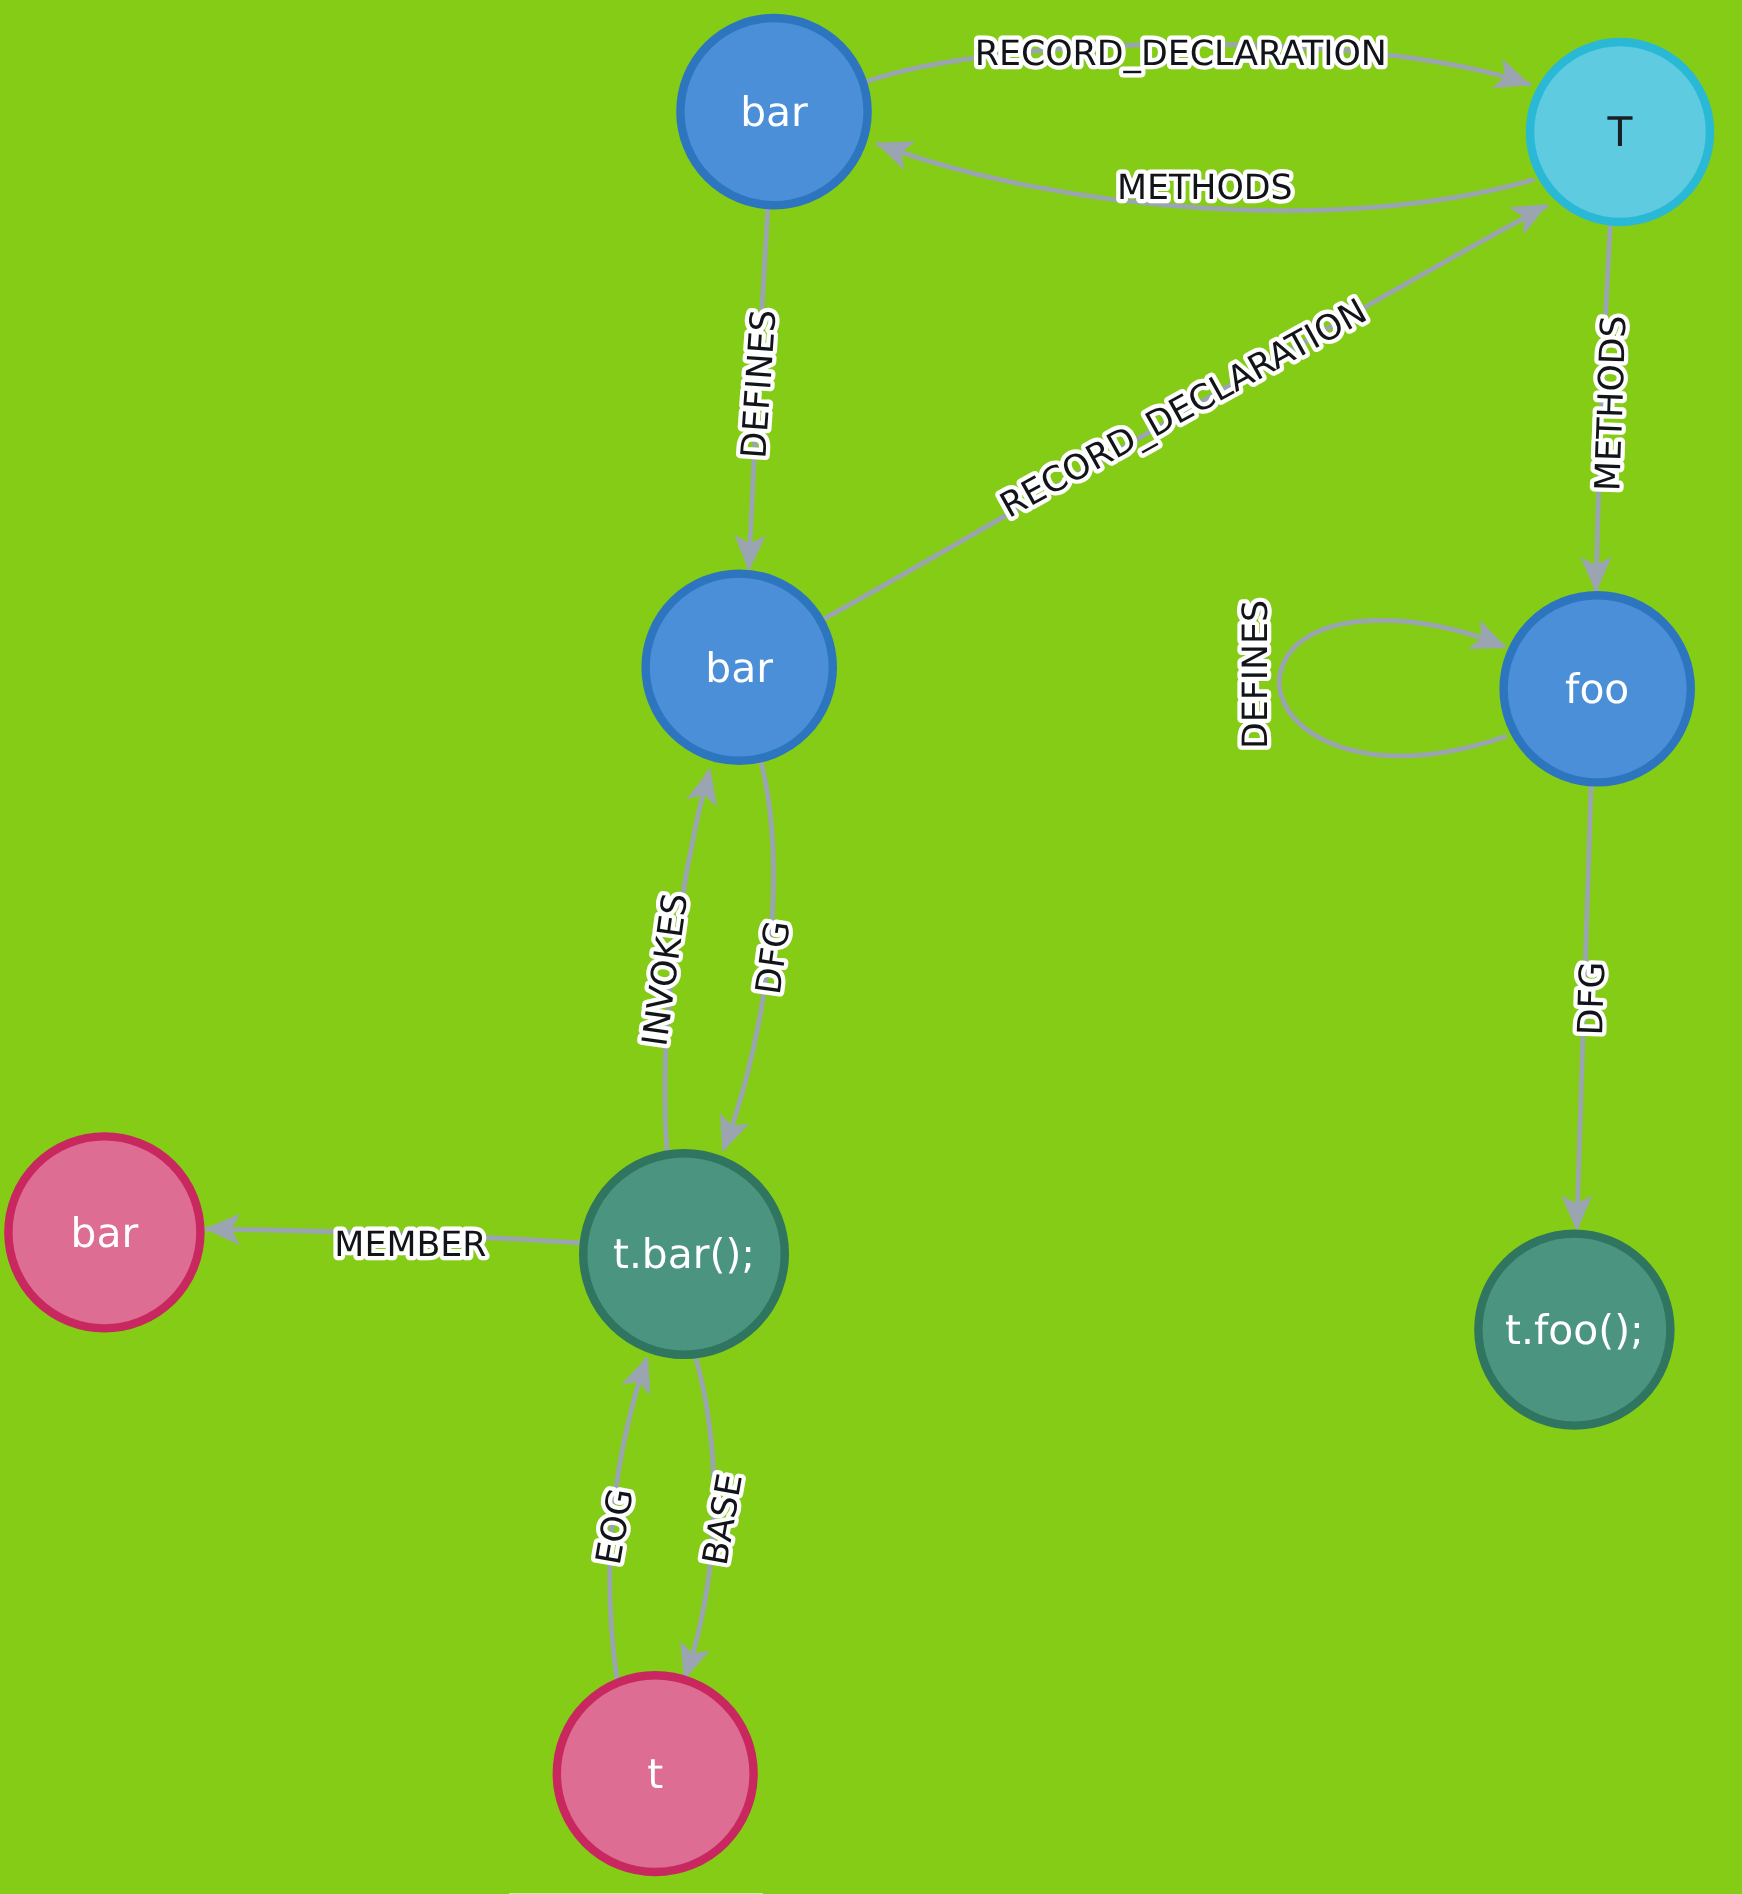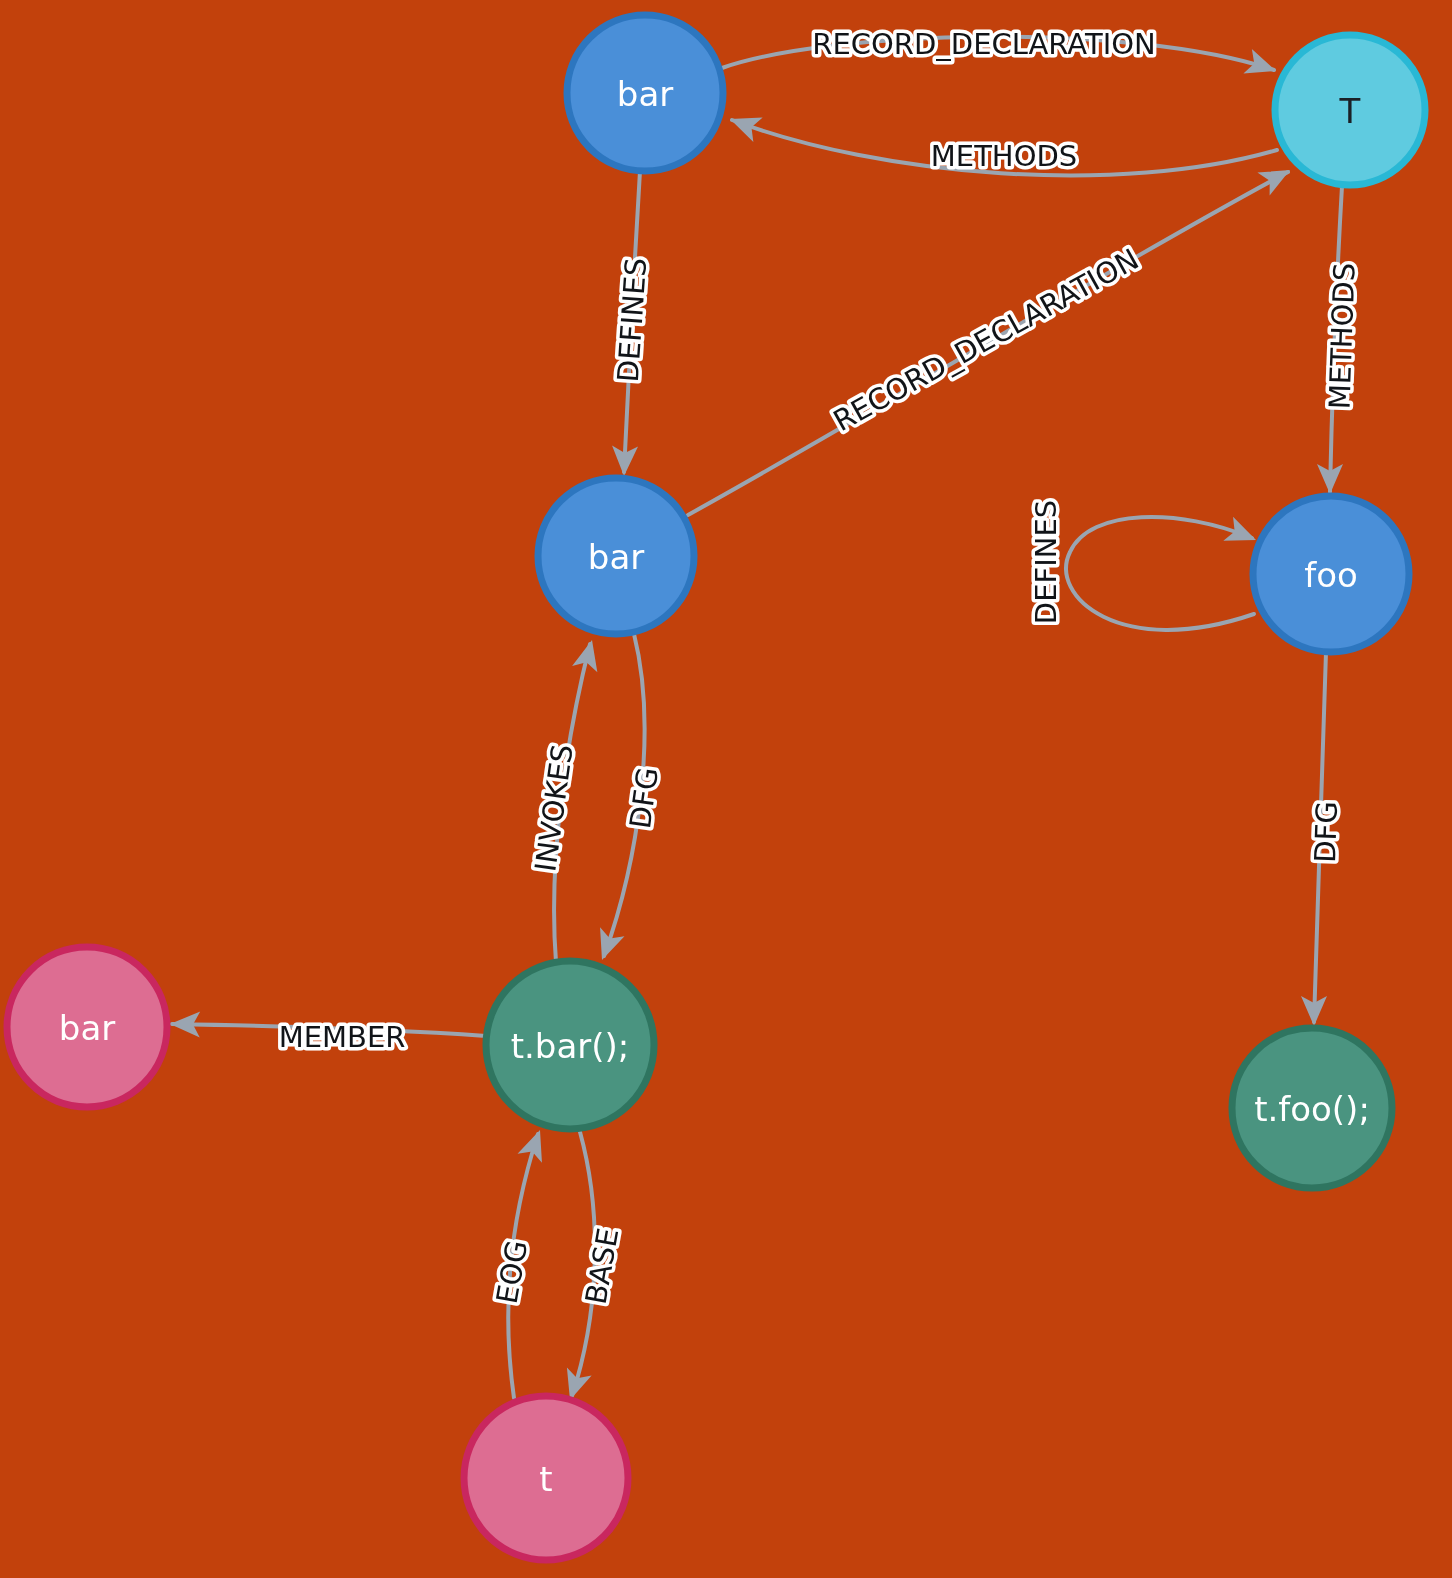--- a/index.html
+++ b/index.html
@@ -10,21 +10,21 @@
   body {
     width: 1452px;
     height: 1578px;
     font-family: "DejaVu Sans", sans-serif;
     overflow: hidden;
   }
   #graph-canvas {
     position: relative;
     width: 1452px;
     height: 1578px;
-    background: #c2410c;
+    background: #84cc16;
   }
   #graph-svg {
     position: absolute;
     top: 0;
     left: 0;
     width: 1452px;
     height: 1578px;
   }
   .edge-path {
     fill: none;

